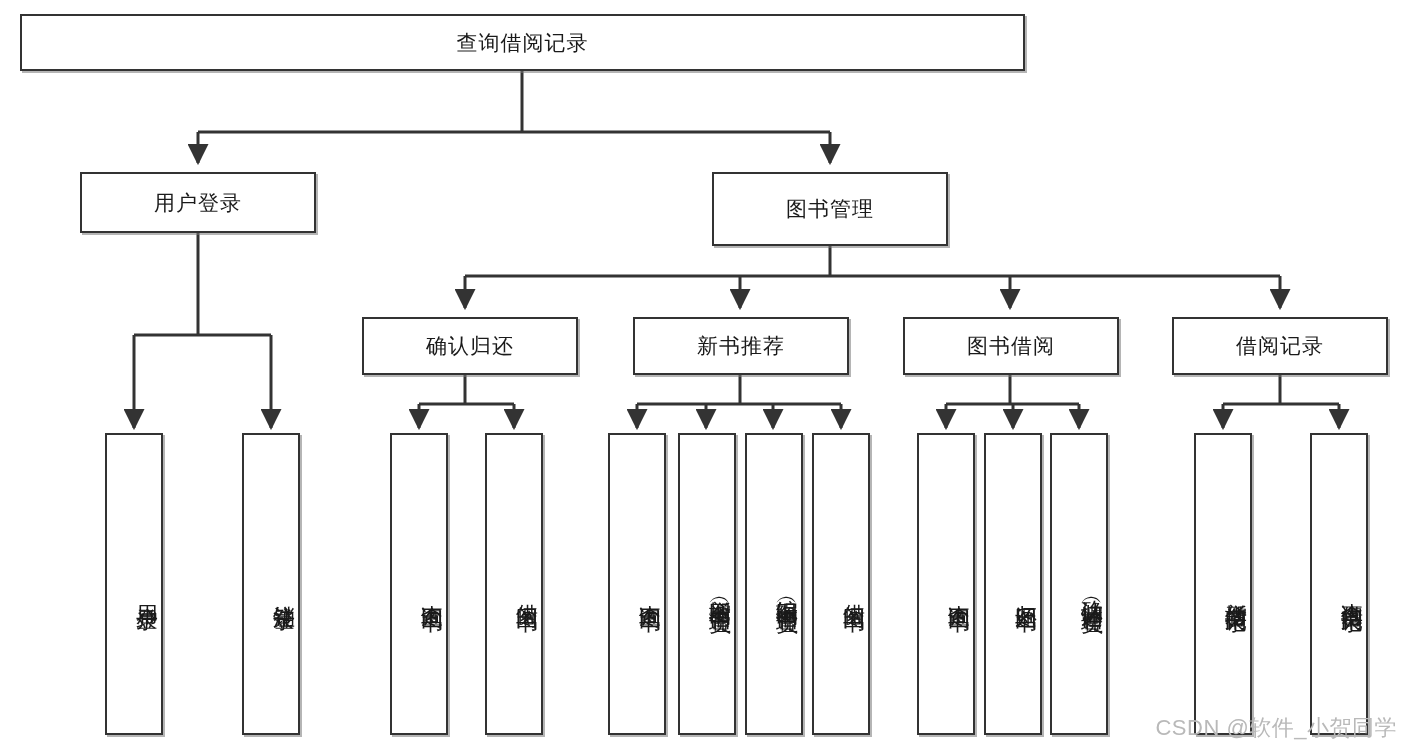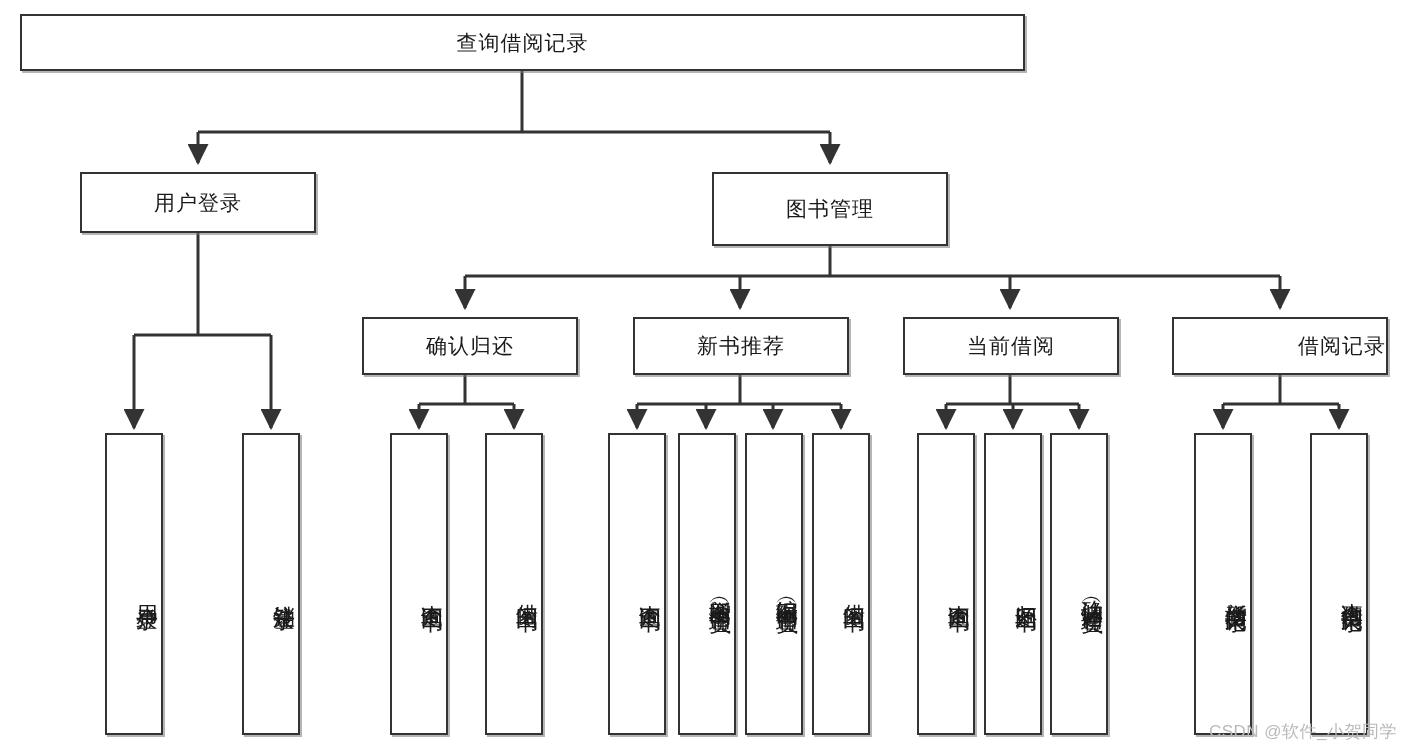--- a/index.html
+++ b/index.html
@@ -57,21 +57,21 @@
     display: block;
     white-space: pre-line;
   }
   .node.vert .node-label {
     white-space: normal;
   }
   #watermark {
     position: absolute;
     right: 8px;
     bottom: 4px;
-    font-size: 17px;
+    font-size: 22px;
     color: #b9b9b9;
     letter-spacing: 0.5px;
     z-index: 5;
     user-select: none;
   }
 </style>
 </head>
 <body>
 
 <div id="diagram-root">
@@ -140,24 +140,24 @@
 
   <div class="node horiz" style="left:362px; top:317px; width:216px; height:58px;">
     <span class="node-label">确认归还</span>
   </div>
 
   <div class="node horiz" style="left:633px; top:317px; width:216px; height:58px;">
     <span class="node-label">新书推荐</span>
   </div>
 
   <div class="node horiz" style="left:903px; top:317px; width:216px; height:58px;">
-    <span class="node-label">当前借阅</span>
-  </div>
-
-  <div class="node horiz" style="left:1172px; top:317px; width:216px; height:58px;justify-content:flex-end;">
+    <span class="node-label">图书借阅</span>
+  </div>
+
+  <div class="node horiz" style="left:1172px; top:317px; width:216px; height:58px;">
     <span class="node-label">借阅记录</span>
   </div>
 
   <div class="node vert" style="left:105px; top:433px; width:58px; height:302px;">
     <span class="node-label">用户登录</span>
   </div>
 
   <div class="node vert" style="left:242px; top:433px; width:58px; height:302px;">
     <span class="node-label">注销登录</span>
   </div>

